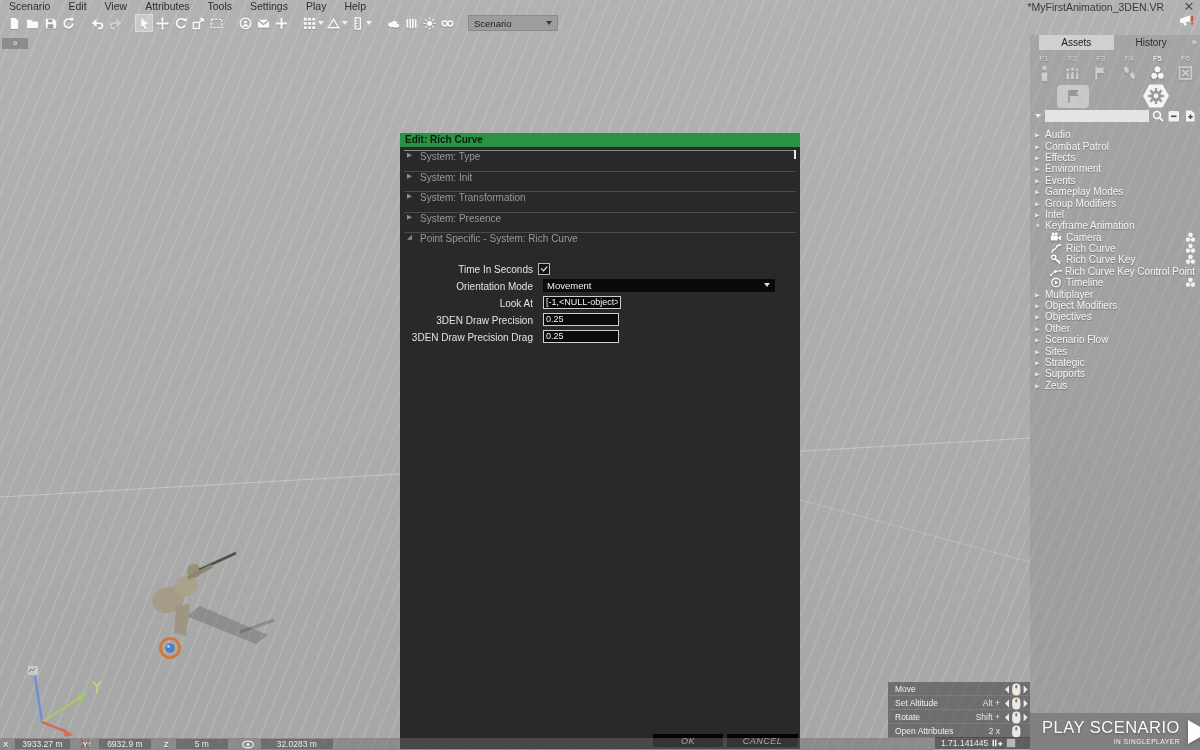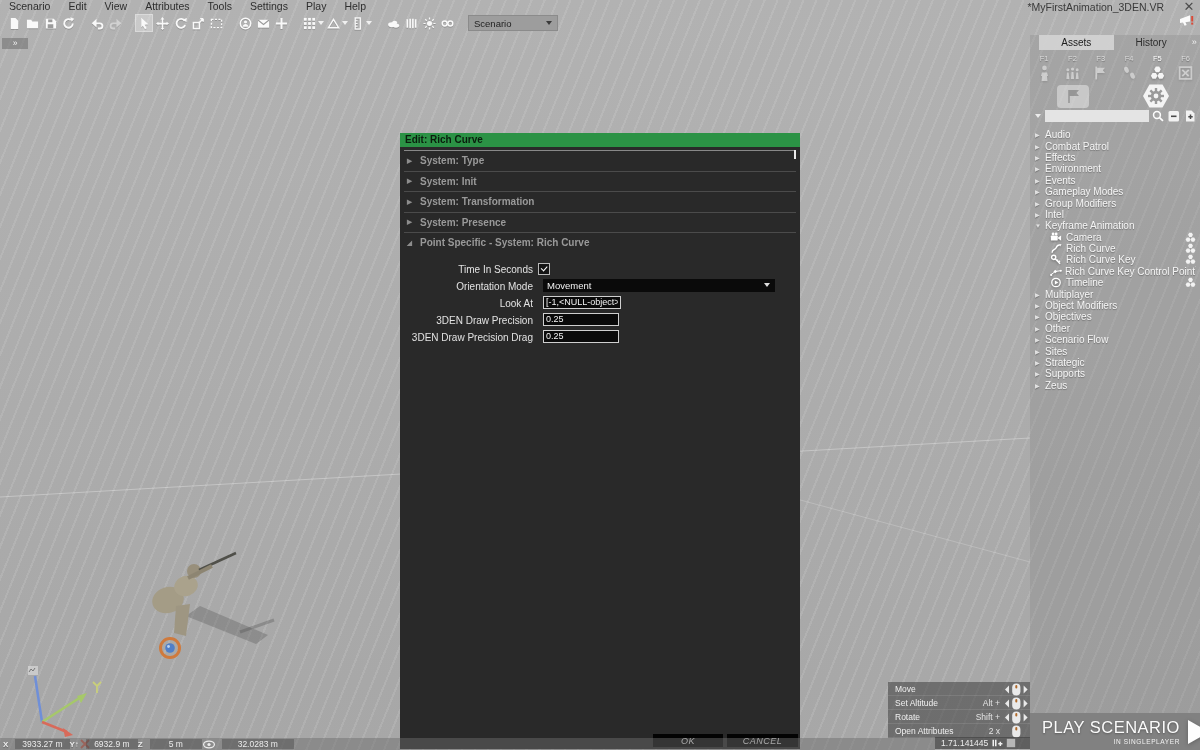--- a/index.html
+++ b/index.html
@@ -60,21 +60,21 @@
   .trow.child{padding-left:20px;}
   .trow.child .cicon{width:13px;height:11px;margin-right:3px;display:flex;align-items:center;}
   .trow.child .cicon svg{width:12px;height:11px;filter:drop-shadow(0 1px 1px rgba(0,0,0,0.3));}
   .trow.child .mod{margin-left:auto;margin-right:4px;width:11px;height:11px;}
   
   .dialog{position:absolute;left:400px;top:133px;width:400px;height:616px;}
   .dlg-header{height:14px;background:#2b9245;color:#0a1d0d;font-size:10px;font-weight:bold;line-height:14px;padding-left:5px;}
   .dlg-body{position:absolute;top:14px;left:0;right:0;bottom:0;background:rgba(39,39,39,0.985);}
   .scrollthumb{position:absolute;right:4px;top:3px;width:2px;height:9px;background:#e9e9e9;}
   .sections{margin:3px 4px 0 4px;border-top:1px solid rgba(215,215,215,0.55);}
-  .srow{height:19.5px;display:flex;align-items:center;border-bottom:1px solid rgba(125,125,125,0.42);font-weight:bold;}
+  .srow{height:19.5px;display:flex;align-items:flex-start;border-bottom:1px solid rgba(125,125,125,0.42);}
   .srow.open{border-bottom:none;}
   .srow .sarrow{width:13px;padding-left:3px;font-size:6.5px;color:#8d8d8d;}
   .srow .sname{font-size:10px;color:#999;}
   .fields{padding-top:5px;}
   .frow{display:flex;align-items:flex-end;height:17px;}
   .flabel{width:133px;text-align:right;color:#e2e2e2;font-size:10px;padding-right:5px;white-space:nowrap;}
   .fctrl{display:flex;align-items:center;}
   .checkbox{width:10px;height:10px;background:#141414;border:1px solid #b9b9b9;position:relative;}
   .checkbox::after{content:"";position:absolute;left:2px;top:2px;width:5px;height:2.6px;border-left:1.5px solid #fff;border-bottom:1.5px solid #fff;transform:rotate(-48deg);}
   .dd{position:relative;width:232px;height:13px;background:#0a0a0a;color:#f2f2f2;font-size:9.5px;line-height:13px;padding-left:4px;box-sizing:border-box;}
@@ -88,21 +88,21 @@
   .hrow{height:13px;background:rgba(62,62,62,0.55);display:flex;align-items:center;border-bottom:1px solid rgba(255,255,255,0.10);}
   .hlabel{font-size:8.5px;color:#f0f0f0;padding-left:7px;}
   .hkey{margin-left:auto;font-size:8.5px;color:#e3e3e3;margin-right:4px;}
   .hmouse{width:25px;height:12px;margin-right:1px;}
   .versionbar{position:absolute;left:935px;top:737px;width:95px;height:12px;background:rgba(52,52,52,0.62);display:flex;align-items:center;}
   .vtext{font-size:8.5px;color:#ededed;padding-left:6px;}
   .vic{width:12px;height:10px;margin-left:3px;}
   
   .statusbar{position:absolute;left:0;top:738px;width:935px;height:12px;background:rgba(108,108,108,0.48);display:flex;align-items:center;padding-left:3px;box-sizing:border-box;}
   .sb-ic{font-size:8px;font-weight:bold;color:#ececec;margin-right:7px;text-shadow:0 1px 1px rgba(0,0,0,0.3);}
-  .sb-val{font-size:8.5px;color:#ececec;background:rgba(62,62,62,0.38);height:10px;line-height:10px;padding:0 7px;min-width:38px;text-align:center;}
+  .sb-val{font-size:8.5px;color:#ececec;background:rgba(62,62,62,0.38);height:10px;line-height:10px;padding:0 7px;margin-right:13px;min-width:38px;text-align:center;}
   .sb-eye{width:14px;height:9px;margin-right:6px;}
   
   .playband{position:absolute;left:1030px;top:713px;width:170px;height:37px;background:rgba(128,128,128,0.95);display:flex;align-items:center;cursor:pointer;}
   .playtexts{margin-left:12px;display:flex;flex-direction:column;}
   .playtitle{font-size:16.5px;color:#fbfbfb;letter-spacing:.5px;text-shadow:0 1px 2px rgba(0,0,0,0.3);white-space:nowrap;}
   .playsub{font-size:6.5px;color:#f2f2f2;letter-spacing:.6px;text-align:right;margin-top:1px;}
   .playtri{margin-left:8px;width:0;height:0;border-top:12px solid transparent;border-bottom:12px solid transparent;border-left:21px solid #fdfdfd;filter:drop-shadow(0 1px 2px rgba(0,0,0,0.25));}
 </style>
 </head>
 <body>

